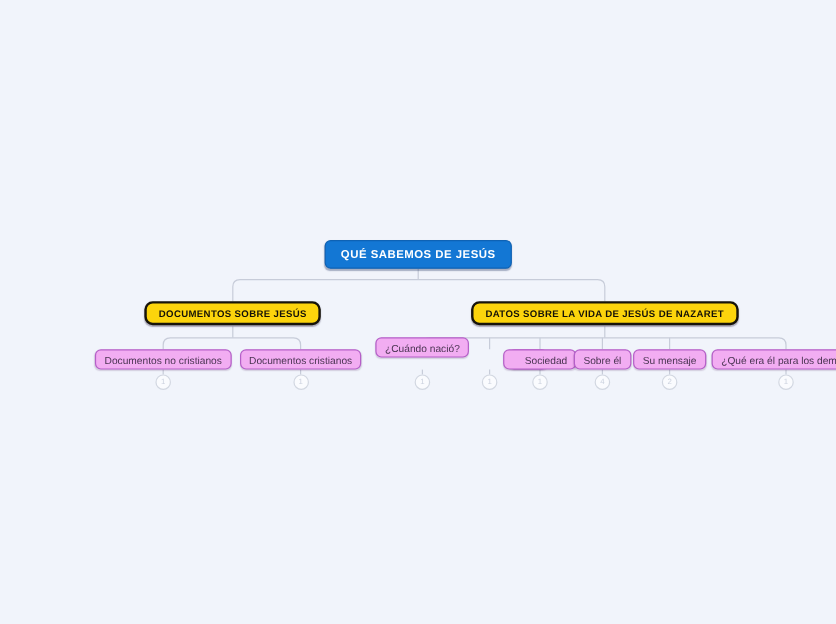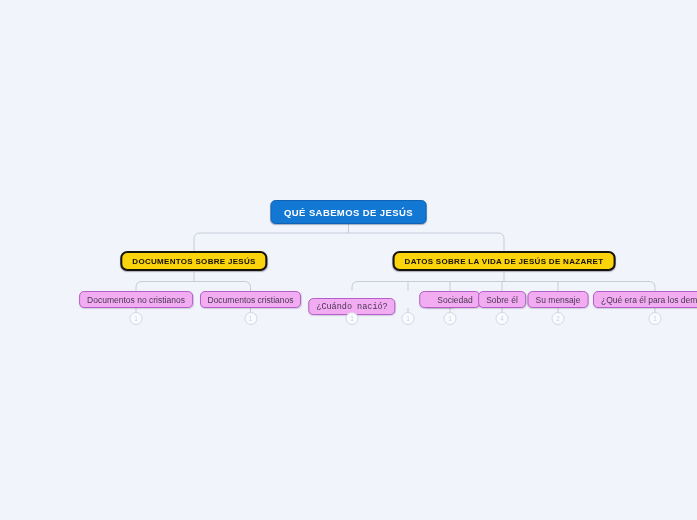--- a/index.html
+++ b/index.html
@@ -90,21 +90,21 @@
     </g>
   </svg>
 
   <div class="node centered root-node" style="left:348.5px;top:200px;">QUÉ SABEMOS DE JESÚS</div>
 
   <div class="node centered branch-node" style="left:194px;top:251px;">DOCUMENTOS SOBRE JESÚS</div>
   <div class="node centered branch-node" style="left:504px;top:251px;">DATOS SOBRE LA VIDA DE JESÚS DE NAZARET</div>
 
   <div class="node centered leaf-node" style="left:250.5px;top:291px;">Documentos cristianos</div>
   <div class="node centered leaf-node" style="left:136px;top:291px;">Documentos no cristianos</div>
-  <div class="node centered leaf-node" style="left:352px;top:298px;font-family:Liberation Mono, monospace;">¿Cuándo nació?</div>
+  <div class="node centered leaf-node" style="left:352px;top:281px;">¿Cuándo nació?</div>
   <div class="node centered leaf-node" style="left:408px;top:291px;margin-left:32px;">Vida</div>
   <div class="node centered leaf-node" style="left:450px;top:291px;padding-left:17px;">Sociedad</div>
   <div class="node centered leaf-node" style="left:502px;top:291px;">Sobre él</div>
   <div class="node centered leaf-node" style="left:558px;top:291px;">Su mensaje</div>
   <div class="node leaf-node" style="left:593px;top:291px;width:130px;overflow:hidden;text-align:left;">¿Qué era él para los dem</div>
 
   <div class="badge" style="left:136px;top:311.5px;">1</div>
   <div class="badge" style="left:250.5px;top:311.5px;">1</div>
   <div class="badge" style="left:352px;top:311.5px;">1</div>
   <div class="badge" style="left:408px;top:311.5px;">1</div>

